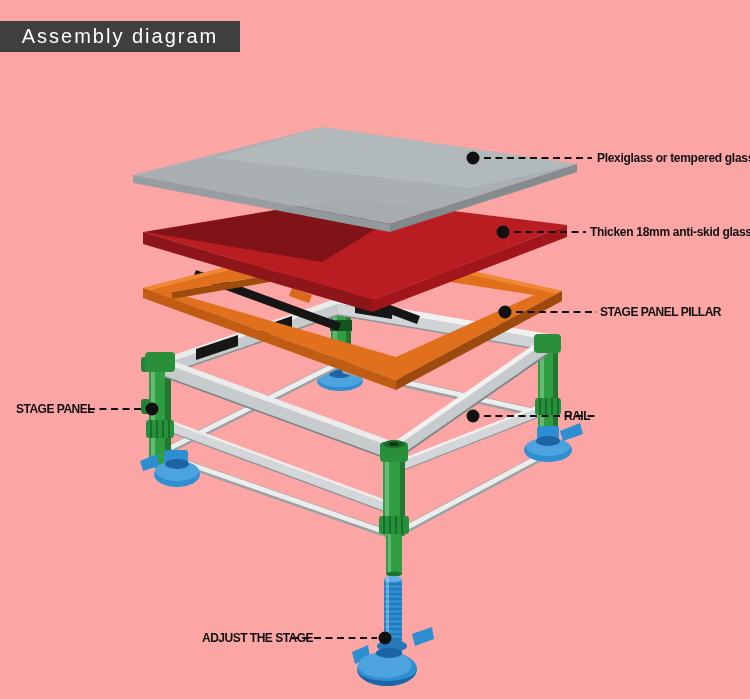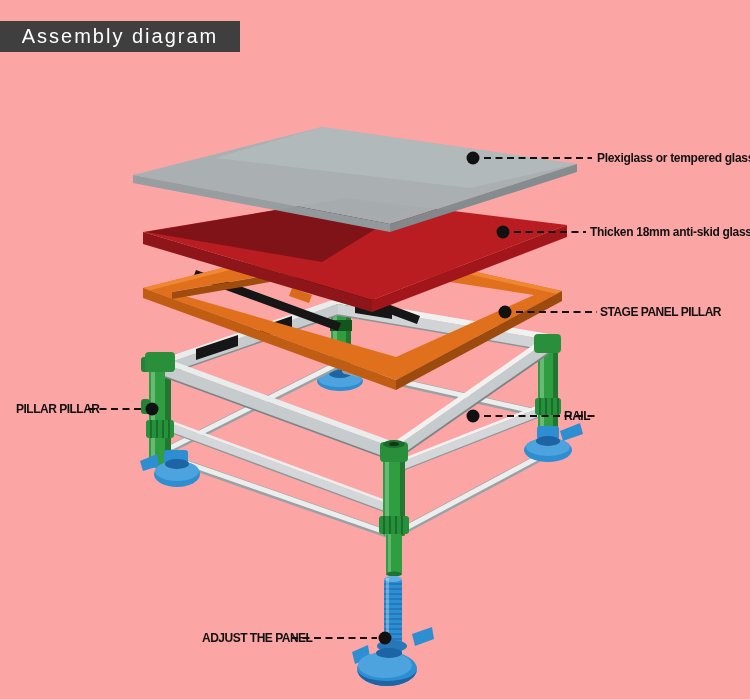--- a/index.html
+++ b/index.html
@@ -212,15 +212,15 @@
   </svg>
 
   <div class="title-banner">
     <span>Assembly diagram</span>
   </div>
 
   <div class="lbl" id="lbl-plexiglass">Plexiglass or tempered glass</div>
   <div class="lbl" id="lbl-antiskid">Thicken 18mm anti-skid glass</div>
   <div class="lbl caps" id="lbl-border">STAGE PANEL PILLAR</div>
   <div class="lbl caps" id="lbl-rail">RAIL</div>
-  <div class="lbl caps" id="lbl-pillar">PILLAR PILLAR</div>
-  <div class="lbl caps" id="lbl-feet">ADJUST THE PANEL</div>
+  <div class="lbl caps" id="lbl-pillar">STAGE PANEL</div>
+  <div class="lbl caps" id="lbl-feet">ADJUST THE STAGE</div>
 </div>
 
 </body></html>

